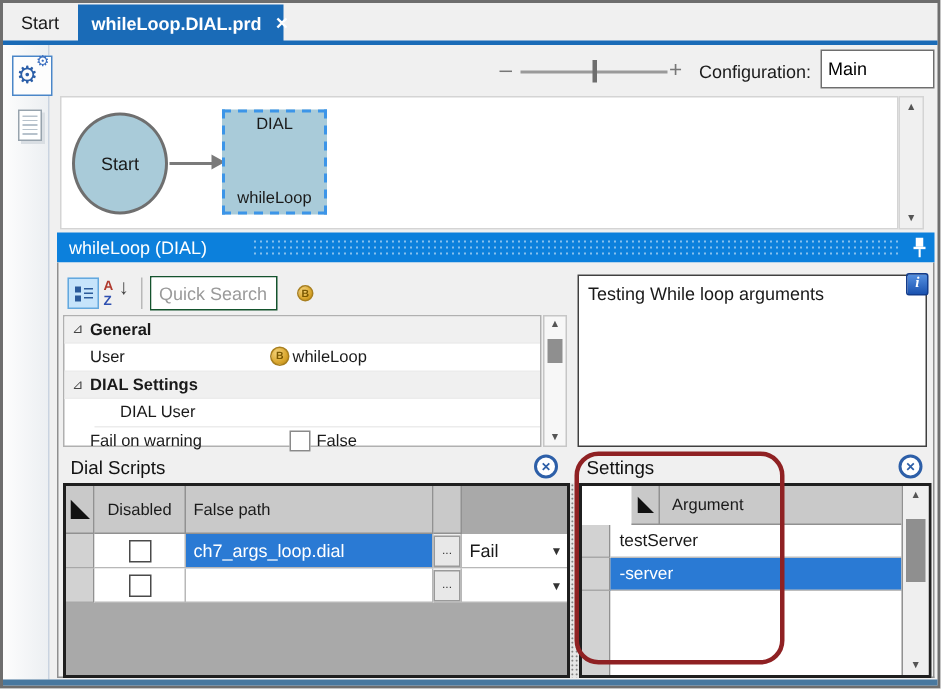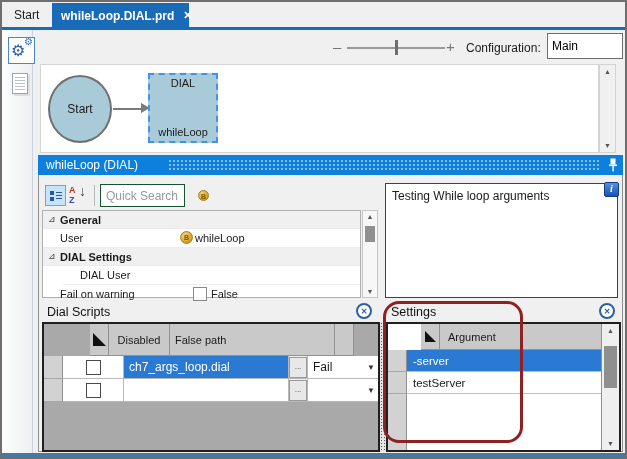--- a/index.html
+++ b/index.html
@@ -115,21 +115,21 @@
   .closeBtn{width:16px;height:16px;border-radius:50%;border:2px solid #2d5fa8;background:#fff;
     color:#2d5fa8;font-size:8px;font-weight:bold;display:flex;align-items:center;justify-content:center;}
   #dsClose{left:356px;top:303px;}
   #argClose{left:599px;top:303px;}
 
   
   .hcell{background:#c9c9c9;border-right:1px solid #919191;border-bottom:1px solid #919191;
     box-sizing:border-box;font-size:11px;}
   .rhdr{background:#d2d2d2;border-right:1px solid #919191;border-bottom:1px solid #a8a8a8;box-sizing:border-box;}
   #dsTable{left:42px;top:322px;width:338px;height:130px;border:2px solid #1f1f1f;background:#a9a9a9;}
-  .ds-h{display:flex;height:32px;margin-left:46px;}
+  .ds-h{display:flex;height:32px;}
   .ds-r{display:flex;height:23px;background:#fff;}
   .c-corner{width:19px;display:flex;align-items:center;justify-content:center;}
   .c-dis{width:61px;display:flex;align-items:center;justify-content:center;}
   .c-path{width:165px;display:flex;align-items:center;padding-left:5px;box-sizing:border-box;}
   .c-dots{width:19px;display:flex;align-items:center;justify-content:center;}
   .c-fail{flex:1;display:flex;align-items:center;padding-left:5px;box-sizing:border-box;position:relative;}
   .ds-r .c-dis,.ds-r .c-path,.ds-r .c-dots,.ds-r .c-fail{border-right:1px solid #b8b8b8;
     border-bottom:1px solid #b8b8b8;box-sizing:border-box;background:#fff;}
   .ds-r .c-dots{background:#efefef;}
   .cbx{width:13px;height:13px;border:1.5px solid #4a4a4a;background:#fff;}
@@ -308,25 +308,25 @@
       <div class="ar-h">
         <div class="hcell c-corner">
           <svg width="11" height="11">
               <polygon points="0,0 0,11 11,11" fill="#111"></polygon>
             </svg>
         </div>
         <div class="hcell" style="flex:1;display:flex;align-items:center;padding-left:8px;border-right:none;">Argument</div>
       </div>
       <div class="ar-r">
         <div class="rhdr c-corner"></div>
-        <div class="a-val selCell">-server</div>
+        <div class="a-val">testServer</div>
       </div>
       <div class="ar-r">
         <div class="rhdr c-corner"></div>
-        <div class="a-val">testServer</div>
+        <div class="a-val selCell">-server</div>
       </div>
       <div class="ar-r" style="flex:1;height:auto;">
         <div class="rhdr c-corner" style="border-bottom:none;"></div>
         <div class="a-val" style="border-bottom:none;"></div>
       </div>
     </div>
     <div id="argScroll">
       <div class="sArrow" style="top:3px;">▲</div>
       <div class="vthumb" id="argScrollThumb"></div>
       <div class="sArrow" style="bottom:3px;">▼</div>

